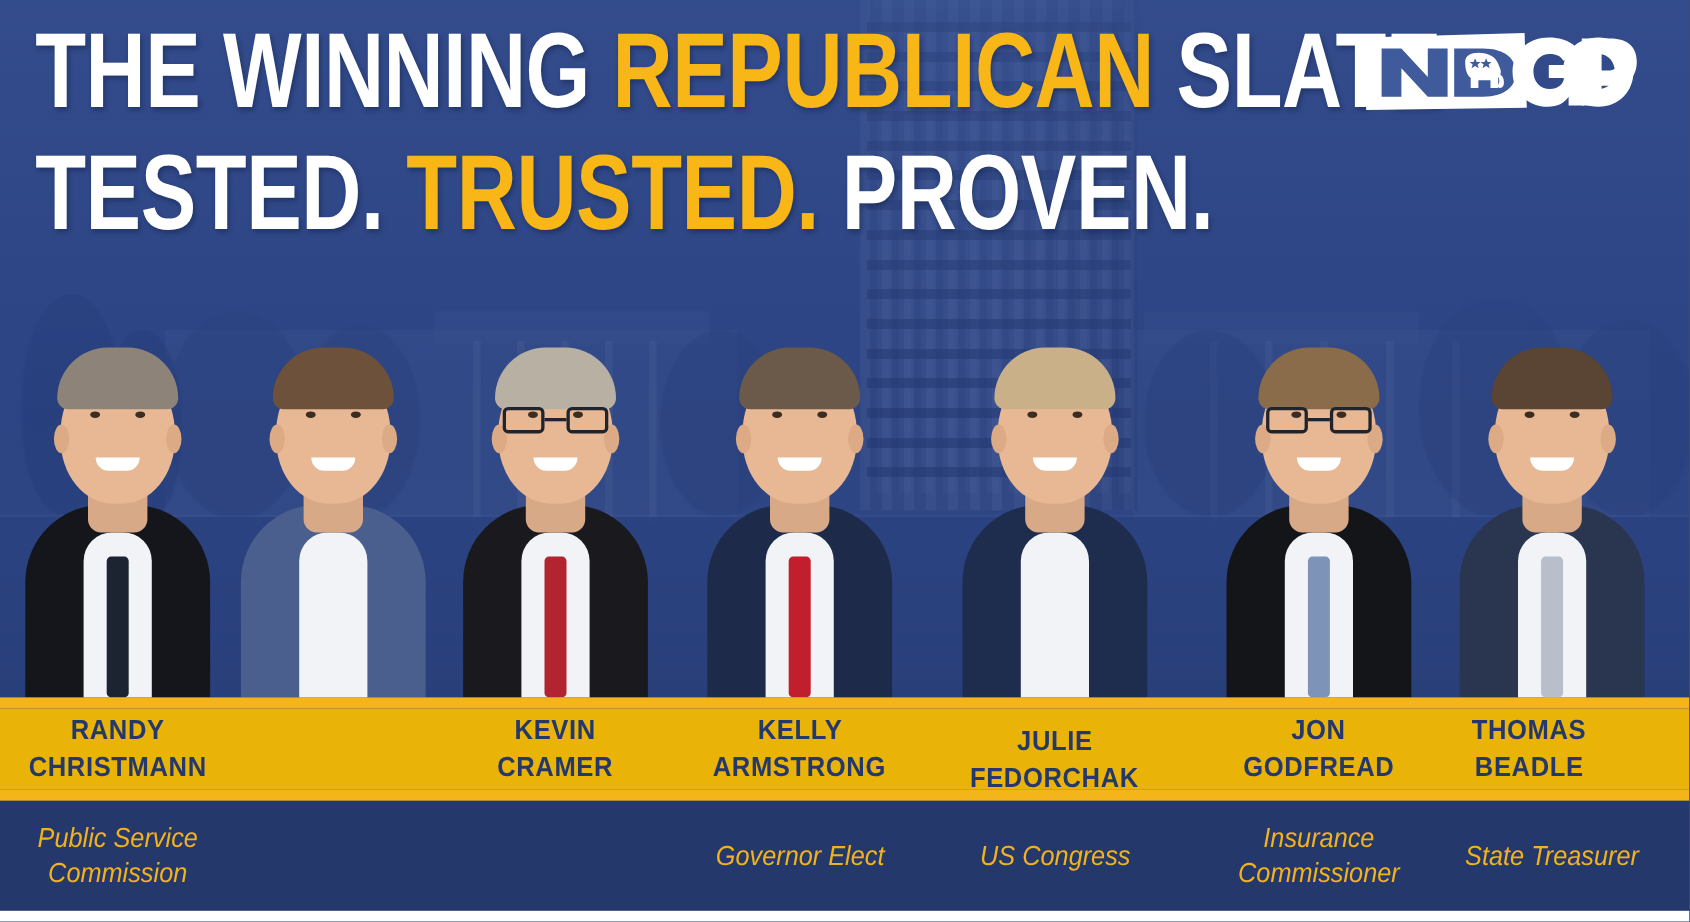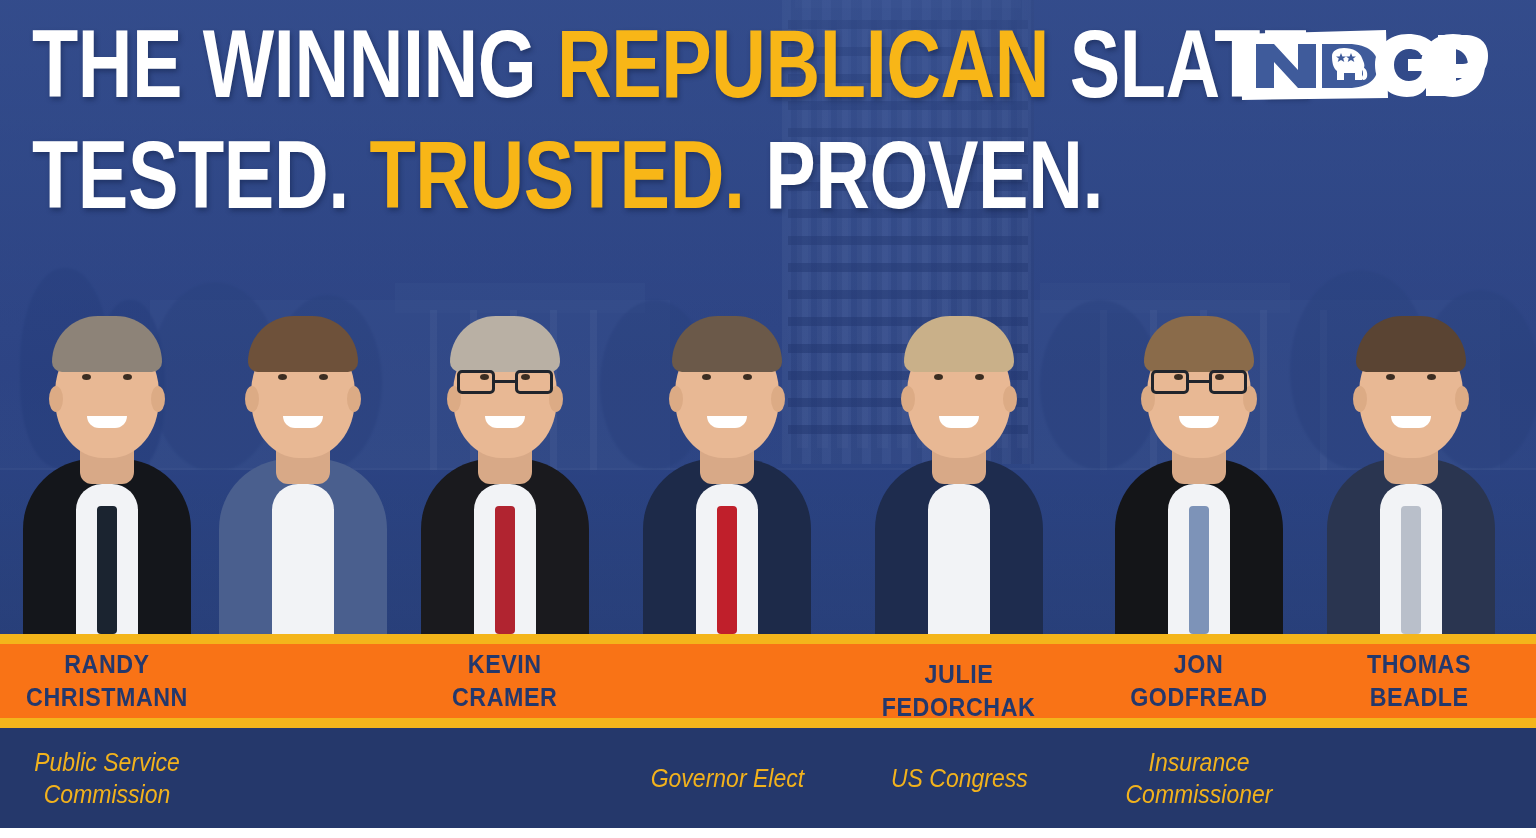--- a/index.html
+++ b/index.html
@@ -89,21 +89,21 @@
   .glasses b{position:absolute;top:10px;left:38px;width:20px;height:3px;background:#20242c;}
   .smile{position:absolute;bottom:206px;left:50%;transform:translateX(-50%);
          width:40px;height:12px;background:#fff;border-radius:0 0 20px 20px;}
   .eye{position:absolute;bottom:254px;width:9px;height:6px;background:#3b2d22;border-radius:50%;}
   .eye.l{left:calc(50% - 25px);} .eye.r{left:calc(50% + 16px);}
 
   
   .rule-gold{position:absolute;left:0;right:0;height:10px;background:#f4b51b;z-index:8;}
   .rule-top{bottom:194px;}
   .rule-mid{bottom:110px;}
-  .names-band{position:absolute;left:0;right:0;bottom:120px;height:74px;background:#f97316;z-index:8;}
+  .names-band{position:absolute;left:0;right:0;bottom:120px;height:74px;background:#eab308;z-index:8;}
   .titles-band{position:absolute;left:0;right:0;bottom:10px;height:100px;background:#25386b;z-index:8;}
   .bottom-strip{position:absolute;left:0;right:0;bottom:0;height:10px;background:#ffffff;z-index:8;}
 
   .cols{position:absolute;inset:0;}
   .col{position:absolute;top:0;bottom:0;display:flex;flex-direction:column;
        align-items:center;justify-content:center;text-align:center;}
 
   .cand-name{
     font-family:"Liberation Sans Narrow","Liberation Sans",sans-serif;
     font-weight:700;color:#24386c;font-size:25px;line-height:1.32;
@@ -306,29 +306,33 @@
   <div class="names-band">
     <div class="cols">
         <div class="col" style="left: 2px; width: 210px;">
           <div class="cand-name">RANDY</div>
           <div class="cand-name">CHRISTMANN</div>
         </div>
         <div class="col" style="left: 400px; width: 210px;">
           <div class="cand-name">KEVIN</div>
           <div class="cand-name">CRAMER</div>
         </div>
+        <div class="col" style="left: 622px; width: 210px;">
+          <div class="cand-name">KELLY</div>
+          <div class="cand-name">ARMSTRONG</div>
+        </div>
         <div class="col" style="left: 854px; width: 210px; margin-top: 20px;">
           <div class="cand-name">JULIE</div>
           <div class="cand-name">FEDORCHAK</div>
         </div>
         <div class="col" style="left: 1094px; width: 210px;">
           <div class="cand-name">JON</div>
           <div class="cand-name">GODFREAD</div>
         </div>
-        <div class="col" style="left: 1314px; width: 210px; text-align: center;">
+        <div class="col" style="left: 1285px; width: 210px; text-align: center;">
           <div class="cand-name">THOMAS</div>
           <div class="cand-name">BEADLE</div>
         </div>
       </div>
   </div>
 
   <div class="rule-gold rule-mid"></div>
 
   <div class="titles-band">
     <div class="cols">
@@ -337,17 +341,20 @@
         </div>
         <div class="col" style="left: 632px; width: 190px;">
           <div class="cand-title">Governor Elect</div>
         </div>
         <div class="col" style="left: 864px; width: 190px;">
           <div class="cand-title">US Congress</div>
         </div>
         <div class="col" style="left: 1104px; width: 190px;">
           <div class="cand-title">Insurance Commissioner</div>
         </div>
+        <div class="col" style="left: 1316px; width: 190px;">
+          <div class="cand-title">State Treasurer</div>
+        </div>
       </div>
   </div>
 
   <div class="bottom-strip"></div>
 </div>
 
 </body></html>

